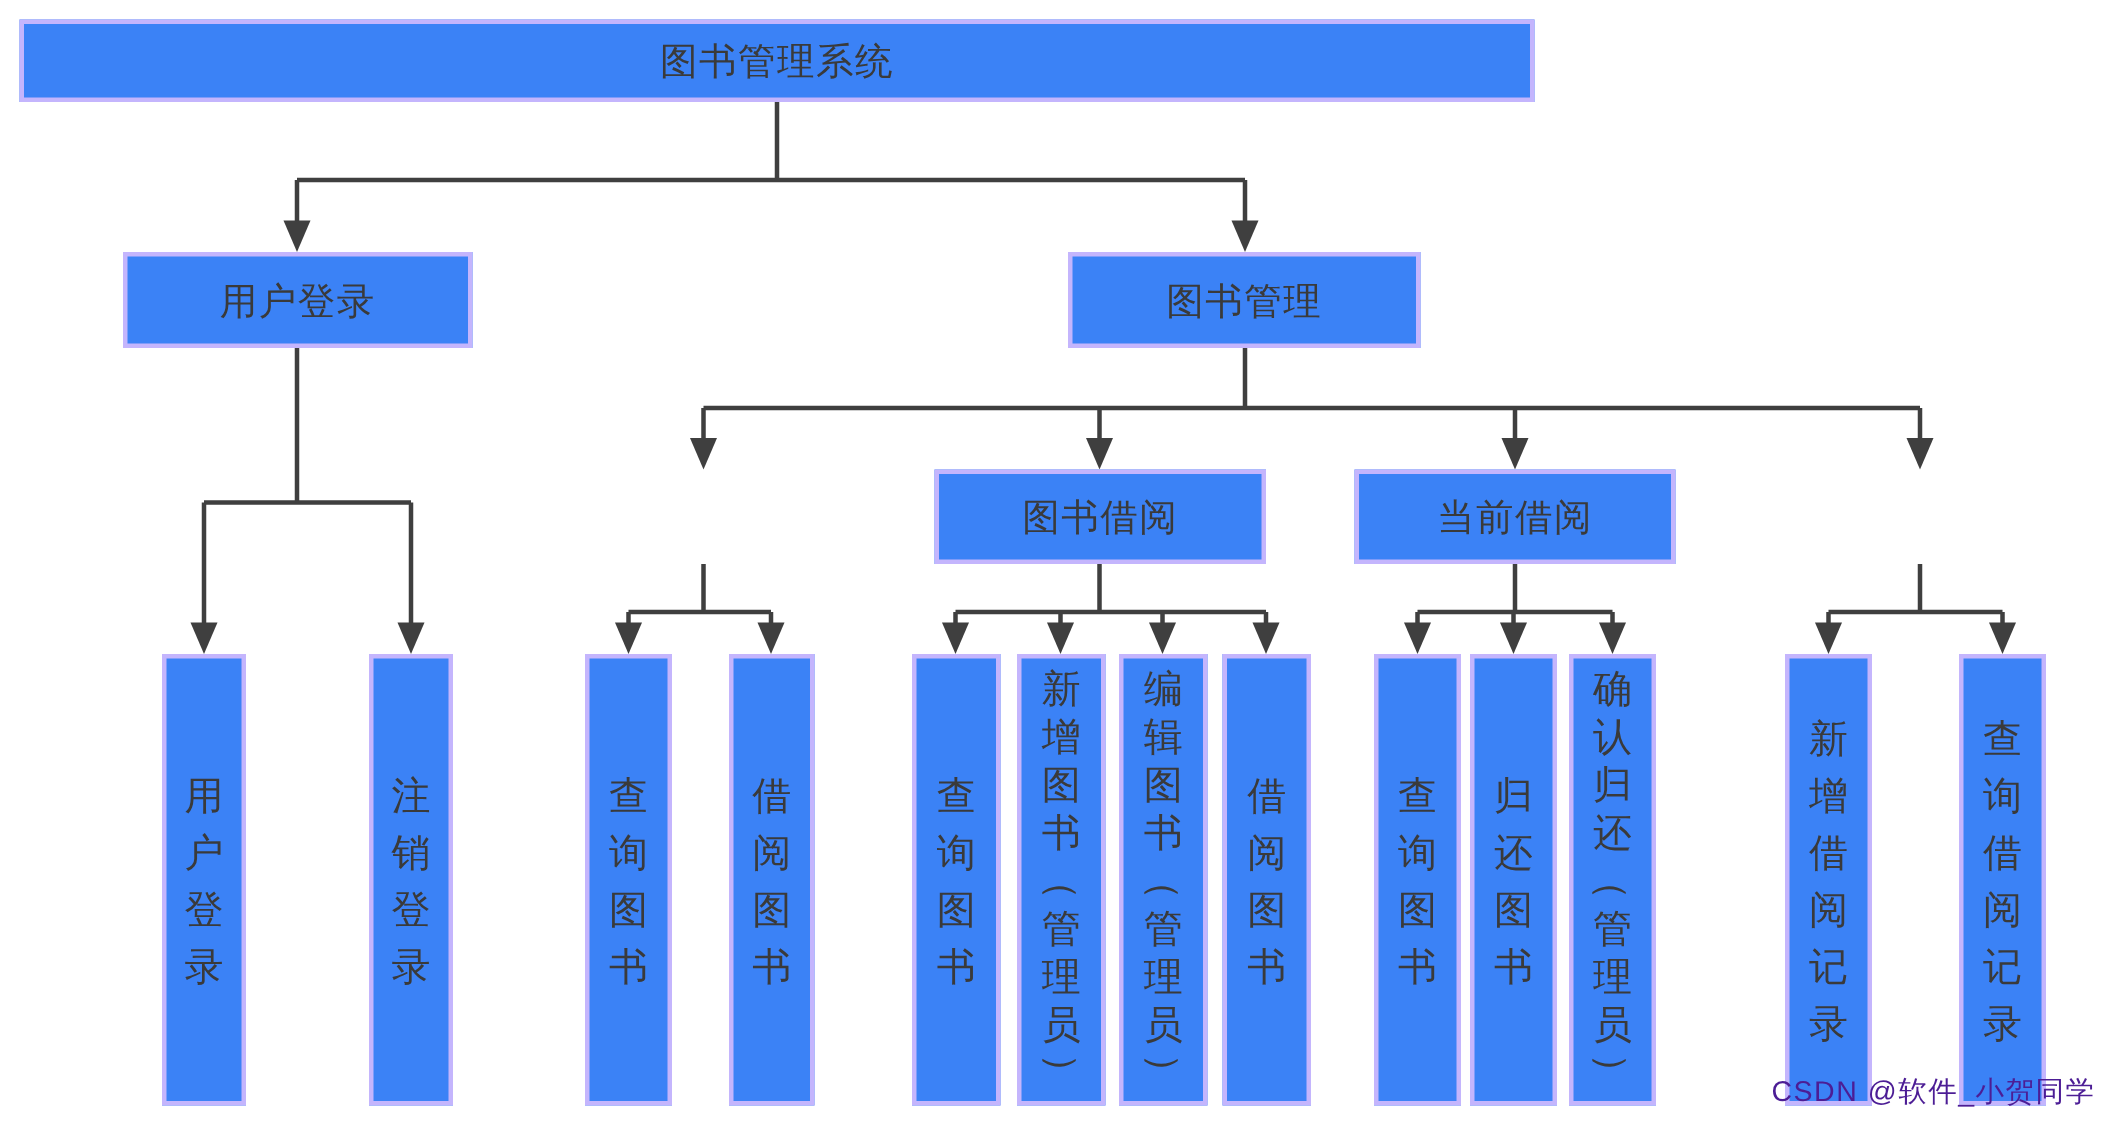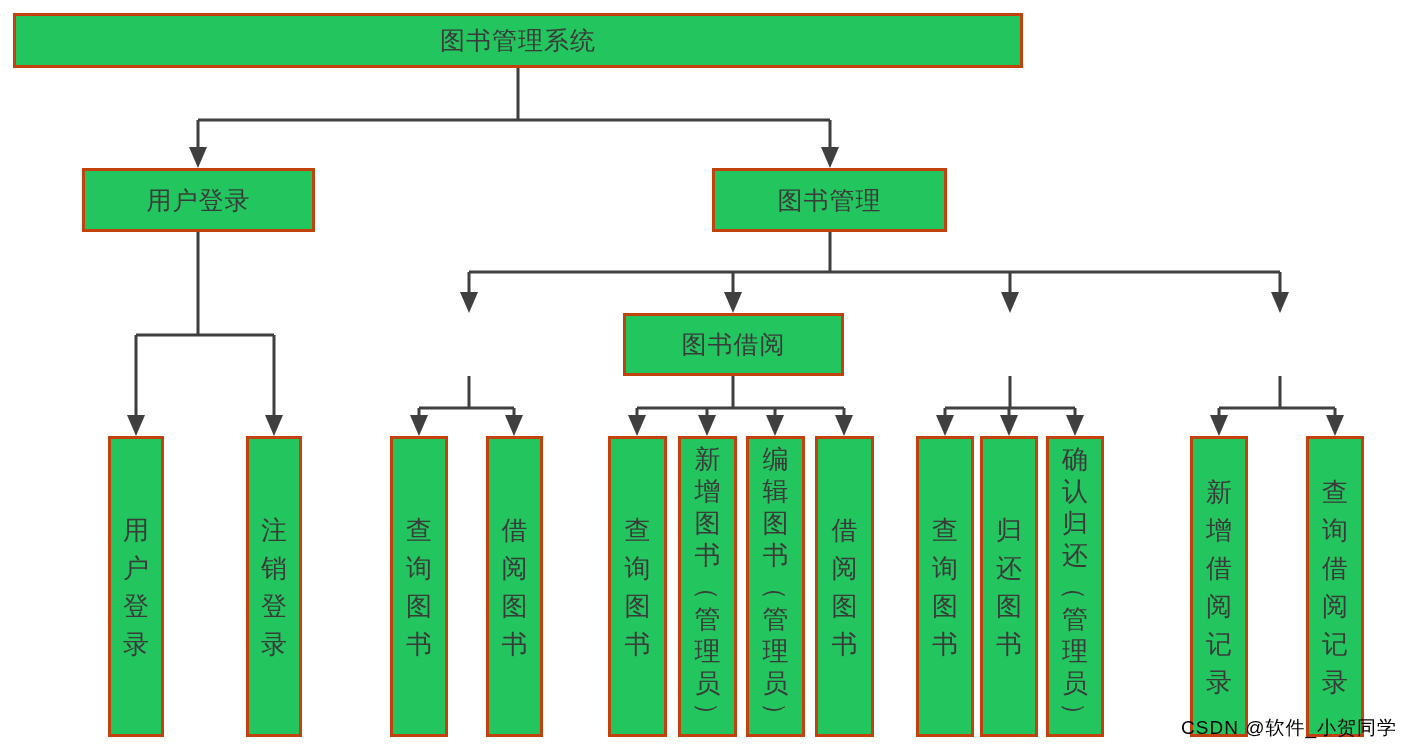--- a/index.html
+++ b/index.html
@@ -12,22 +12,22 @@
     overflow: hidden;
   }
   svg.connectors {
     position: absolute;
     left: 0; top: 0;
     width: 1405px; height: 747px;
   }
   .node {
     position: absolute;
     box-sizing: border-box;
-    background: #22c55e;
-    border: 3px solid #c2410c;
+    background: #3b82f6;
+    border: 3px solid #c4b5fd;
     color: #3a3a3a;
     padding-left: 12px;
   }
   .hlabel {
     position: absolute;
     inset: 0;
     display: flex;
     align-items: center;
     justify-content: center;
     font-size: 25px;
@@ -43,21 +43,21 @@
     justify-content: center;
     font-size: 26px;
   }
   .vlabel span { display: block; }
   .vlabel span.rot { transform: rotate(90deg); }
   .watermark {
     position: absolute;
     right: 8px;
     bottom: 6px;
     font-size: 19px;
-    color: #000000;
+    color: #4c1d95;
     letter-spacing: 1px;
     z-index: 5;
     white-space: nowrap;
   }
 </style>
 </head>
 <body>
 
 <div class="canvas">
 
@@ -99,20 +99,23 @@
   <div class="node" style="left:712px;top:168px;width:235px;height:64px">
     <span class="hlabel">图书管理</span>
   </div>
   <div class="node" style="left:82px;top:168px;width:233px;height:64px">
     <span class="hlabel">用户登录</span>
   </div>
 
   <div class="node" style="left:623px;top:313px;width:221px;height:63px">
     <span class="hlabel">图书借阅</span>
   </div>
+  <div class="node" style="left:903px;top:313px;width:214px;height:63px">
+    <span class="hlabel">当前借阅</span>
+  </div>
 
   <div class="node" style="left:108px;top:436px;width:56px;height:301px">
     <span class="vlabel" style="line-height: 38px;">
         <span>用</span>
         <span>户</span>
         <span>登</span>
         <span>录</span>
       </span>
   </div>
   <div class="node" style="left:246px;top:436px;width:56px;height:301px">

